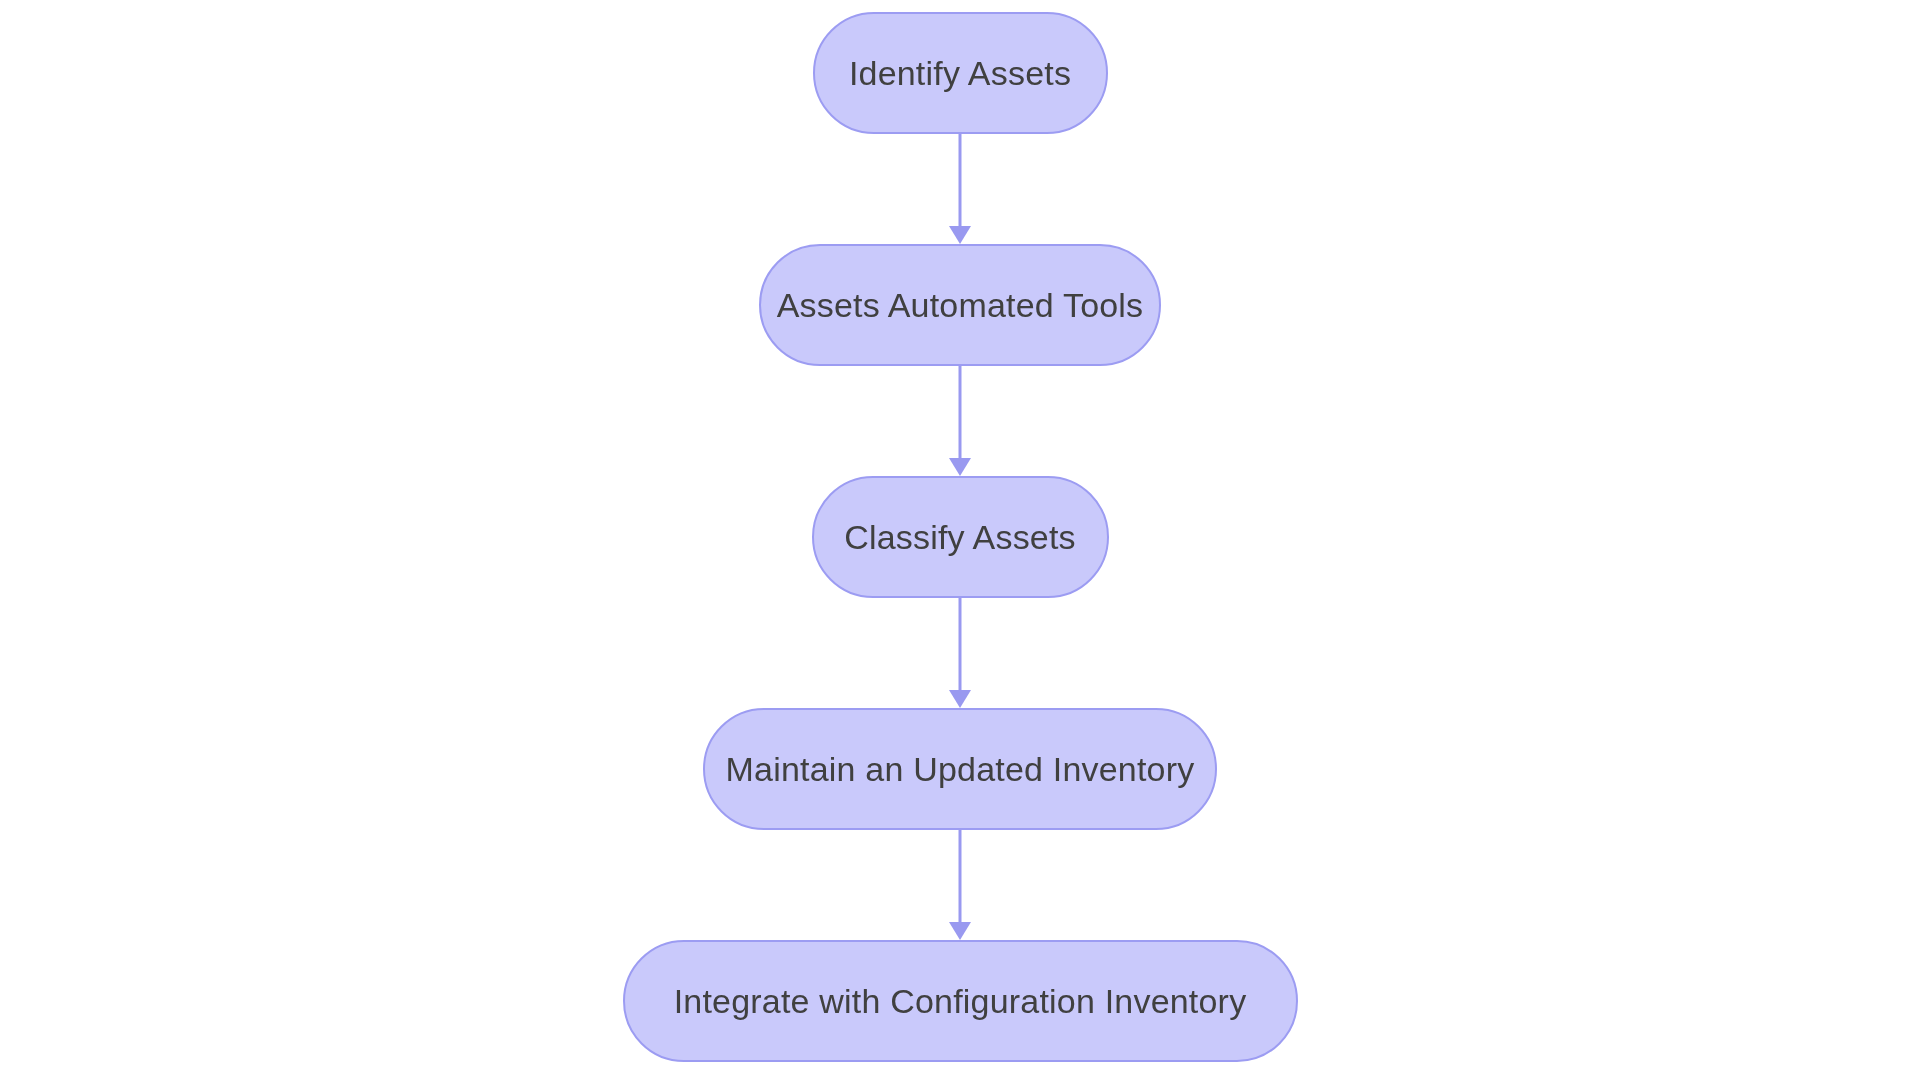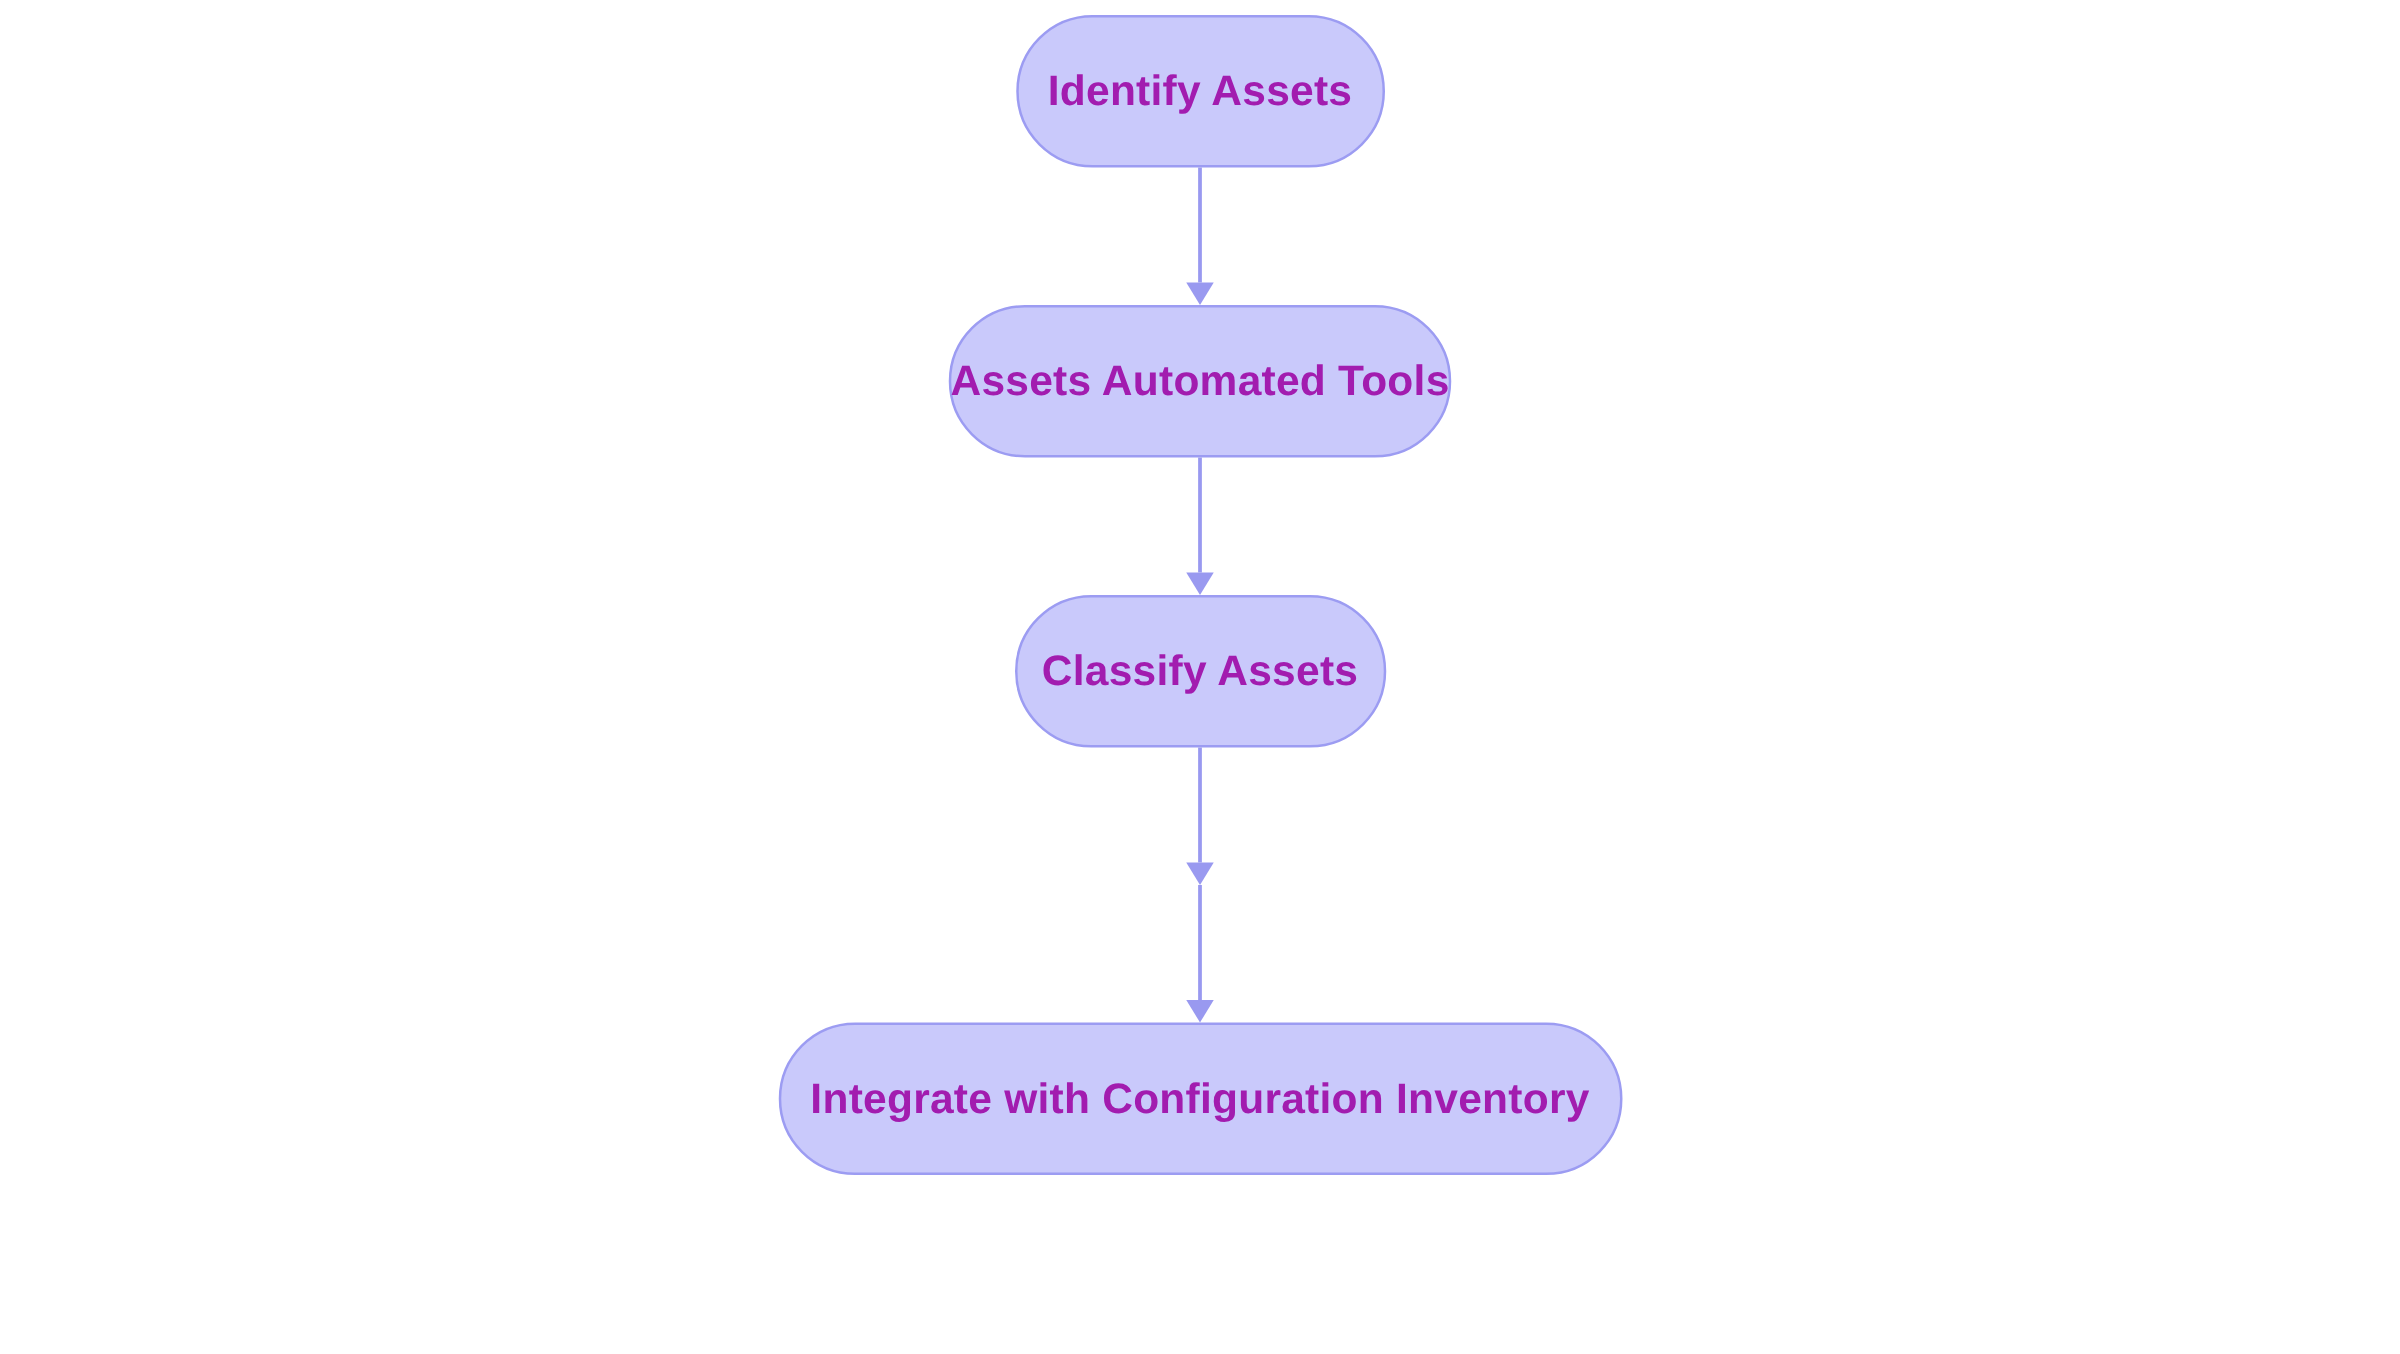--- a/index.html
+++ b/index.html
@@ -41,24 +41,24 @@
     background: #c9c9fb;
     border: 2px solid #9c9cf2;
     border-radius: 61px;
     display: flex;
     align-items: center;
     justify-content: center;
     flex: none;
   }
 
   .node-label {
-    color: #a21caf;
+    color: #404040;
     font-family: "Liberation Sans", sans-serif;
     font-size: 34px;
-    font-weight: 700;
+    font-weight: 400;
     line-height: 1;
     letter-spacing: 0.2px;
     white-space: nowrap;
     user-select: none;
   }
 
   .node-w1 { width: 295px; }
   .node-w2 { width: 402px; }
   .node-w3 { width: 297px; }
   .node-w4 { width: 514px; }
@@ -110,20 +110,23 @@
       <span class="node-label">Classify Assets</span>
     </div>
 
     <div class="connector">
       <svg class="conn-svg" viewBox="0 0 24 110" xmlns="http://www.w3.org/2000/svg">
         <line x1="12" y1="0" x2="12" y2="92" stroke="#9999f0" stroke-width="3"></line>
         <polygon points="1,92 23,92 12,110" fill="#9999f0"></polygon>
       </svg>
     </div>
 
+    <div class="node node-w4">
+      <span class="node-label">Maintain an Updated Inventory</span>
+    </div>
 
     <div class="connector">
       <svg class="conn-svg" viewBox="0 0 24 110" xmlns="http://www.w3.org/2000/svg">
         <line x1="12" y1="0" x2="12" y2="92" stroke="#9999f0" stroke-width="3"></line>
         <polygon points="1,92 23,92 12,110" fill="#9999f0"></polygon>
       </svg>
     </div>
 
     <div class="node node-w5">
       <span class="node-label">Integrate with Configuration Inventory</span>

